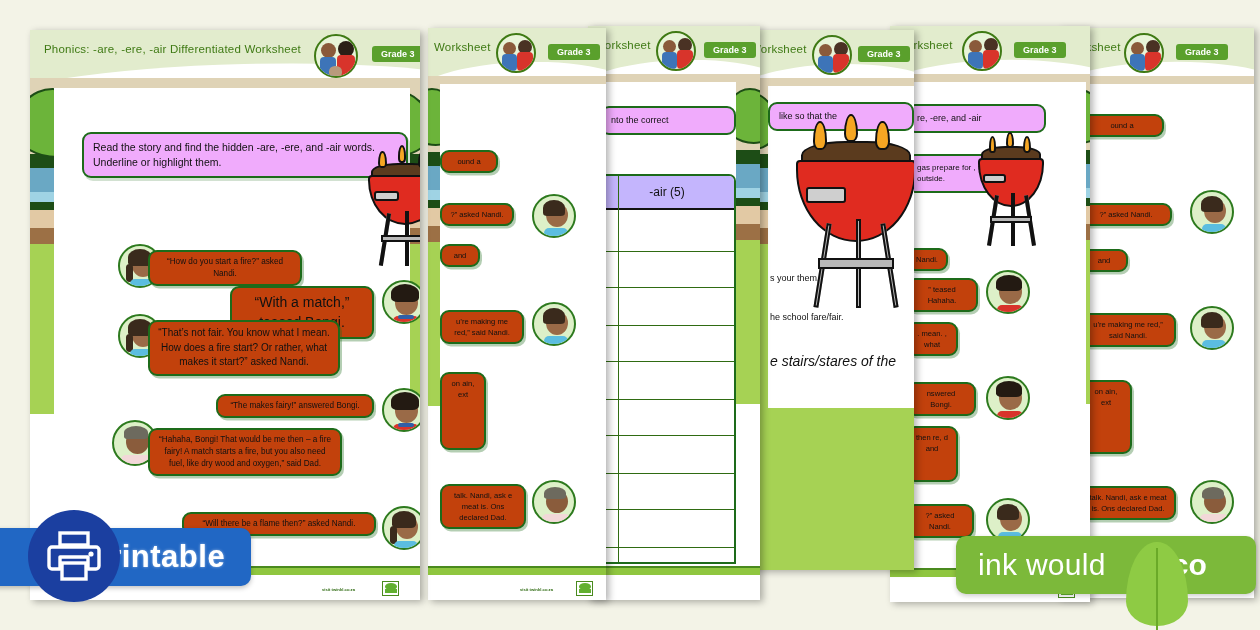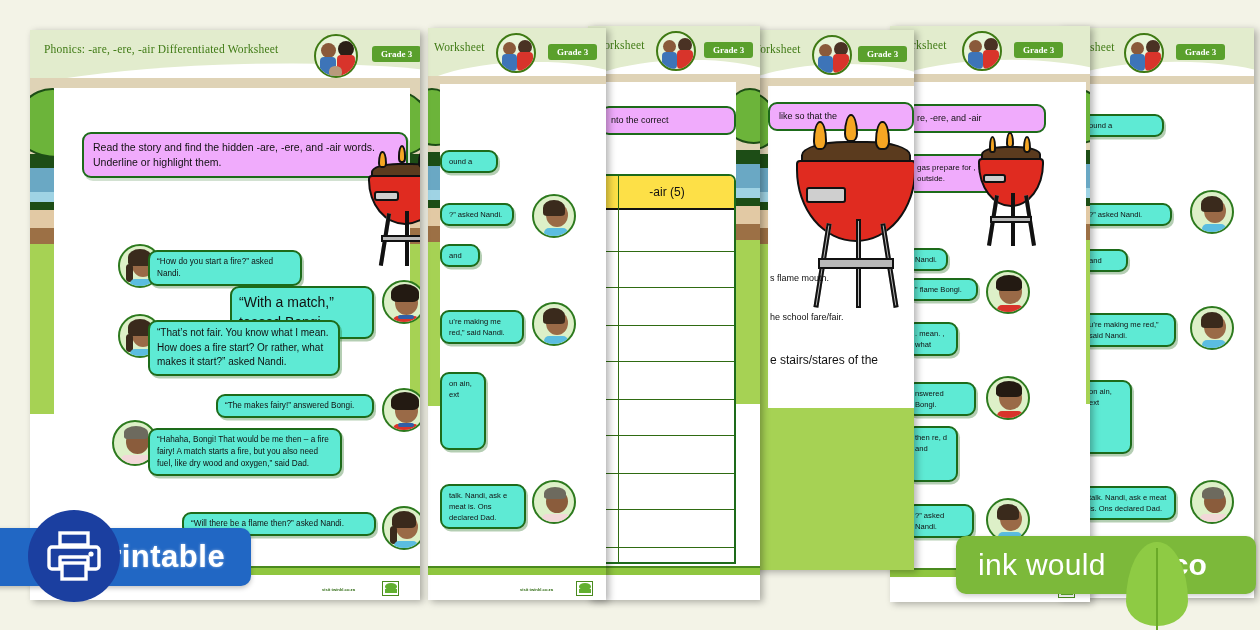--- a/index.html
+++ b/index.html
@@ -23,21 +23,20 @@
     box-shadow: 3px 2px 7px rgba(0,0,0,.30);
     overflow: hidden;
   }
 
   
   .sheet-header {
     position: absolute; left: 0; top: 0; right: 0;
     height: 52px;
     background: #e2eccd;
     overflow: hidden;
-    font-family: Liberation Serif, serif;
   }
   .sheet-header .wave {
     position: absolute; left: -10%; bottom: -16px; width: 130%; height: 34px;
     background: #ffffff;
     border-radius: 50% 50% 0 0 / 100% 100% 0 0;
     transform: rotate(-1.4deg);
   }
   .hdr-title {
     position: absolute; left: 14px; top: 13px;
     font-size: 11.5px; color: #3f7a14; white-space: nowrap;
@@ -95,28 +94,29 @@
     border-radius: 9px;
     padding: 6px 9px;
     line-height: 1.42;
     color: #111;
   }
   .callout.shadow { box-shadow: 2px 3px 0 #1d6b1a33; }
 
   
   .bubble {
     position: absolute;
-    background: #5eead4;
+    background: #c2410c;
     border: 2.5px solid #1d6b1a;
     border-radius: 9px;
     padding: 4px 7px;
     font-size: 7.6px;
     line-height: 1.45;
     color: #111;
     box-shadow: 2px 2.5px 0 #1d6b1a55;
+    text-align: center;
   }
 
   
   .avatar {
     position: absolute;
     border-radius: 50%;
     border: 2px solid #2d7a1e;
     background: #ddf0c8;
     overflow: hidden;
   }
@@ -151,21 +151,21 @@
 
   
   .sort-table {
     position: absolute;
     border: 2px solid #1d6b1a;
     border-radius: 7px 7px 0 0;
     background: #ffffff;
     overflow: hidden;
   }
   .sort-head {
-    height: 34px; background: #fde047;
+    height: 34px; background: #c4b5fd;
     border-bottom: 2px solid #111;
     display: flex; align-items: center; justify-content: center;
   }
   .sort-head span { font-size: 12px; color: #111; }
   .sort-row { border-bottom: 1.4px solid #2f6b12; }
   .sort-col-divider {
     position: absolute; top: 0; bottom: 0; width: 1.4px; background: #2f6b12;
   }
 
   
@@ -351,21 +351,21 @@
       <div class="flame" style="left:68%; top:-4%;"></div>
       <div class="bowl"></div>
       <div class="handle"></div>
       <div class="leg" style="left:20%; height:48%; transform:rotate(9deg);"></div>
       <div class="leg" style="left:50%; height:50%;"></div>
       <div class="leg" style="left:76%; height:48%; transform:rotate(-9deg);"></div>
       <div class="shelf"></div>
     </div>
 
     <div class="bubble" style="left:16px; top:222px; width:42px;">Nandi.</div>
-    <div class="bubble" style="left:16px; top:252px; width:72px;">” flame Bongi.</div>
+    <div class="bubble" style="left:16px; top:252px; width:72px;">” teased Hahaha.</div>
     <div class="avatar" style="left:96px; top:244px; width:44px; height:44px;">
       <div style="position:absolute;left:11px;top:8px;width:23px;height:24px;border-radius:50%;background:#9a6a47;"></div>
       <div style="position:absolute;left:8px;top:3px;width:26px;height:16px;border-radius:50% 50% 22% 22%;background:#231a12;"></div>
       <div style="position:absolute;left:9px;top:33px;width:26px;height:12px;background:#d8342b;border-radius:5px;"></div>
     </div>
     <div class="bubble" style="left:16px; top:296px; width:52px;">. mean. , what</div>
     <div class="bubble" style="left:16px; top:356px; width:70px;">nswered Bongi.</div>
     <div class="avatar" style="left:96px; top:350px; width:44px; height:44px;">
       <div style="position:absolute;left:11px;top:8px;width:23px;height:24px;border-radius:50%;background:#9a6a47;"></div>
       <div style="position:absolute;left:8px;top:3px;width:26px;height:16px;border-radius:50% 50% 22% 22%;background:#231a12;"></div>
@@ -423,23 +423,23 @@
       <div class="flame" style="left:40%; top:-9%;"></div>
       <div class="flame" style="left:66%; top:-5%;"></div>
       <div class="bowl"></div>
       <div class="handle"></div>
       <div class="leg" style="left:20%; height:48%; transform:rotate(9deg);"></div>
       <div class="leg" style="left:50%; height:50%;"></div>
       <div class="leg" style="left:76%; height:48%; transform:rotate(-9deg);"></div>
       <div class="shelf"></div>
     </div>
 
-    <div style="position:absolute; left:26px; top:243px; font-size:9px; color:#111; white-space:nowrap;">s flame mouth.</div>
+    <div style="position:absolute; left:26px; top:243px; font-size:9px; color:#111; white-space:nowrap;">s your them.</div>
     <div style="position:absolute; left:26px; top:282px; font-size:9px; color:#111; white-space:nowrap;">he school fare/fair.</div>
-    <div style="position:absolute; left:26px; top:323px; font-size:12px; color:#111; white-space:nowrap;">e stairs/stares of the</div>
+    <div style="position:absolute; left:26px; top:323px; font-size:14px; color:#111; white-space:nowrap;font-style:italic;">e stairs/stares of the</div>
 
     <div style="position:absolute; left:0; top:378px; right:0; bottom:0; background:#a6d254;"></div>
   </div>
 
   <div class="sheet" id="s3" style="left:588px; top:26px; width:172px; height:574px;">
     <div class="sheet-header">
       <div class="wave"></div>
       <div class="hdr-title" style="left:6px;">Worksheet</div>
       <div class="hdr-avatar" style="left:68px;">
         <div style="position:absolute;left:5px;top:7px;width:13px;height:13px;border-radius:50%;background:#8a5a3b;"></div>

